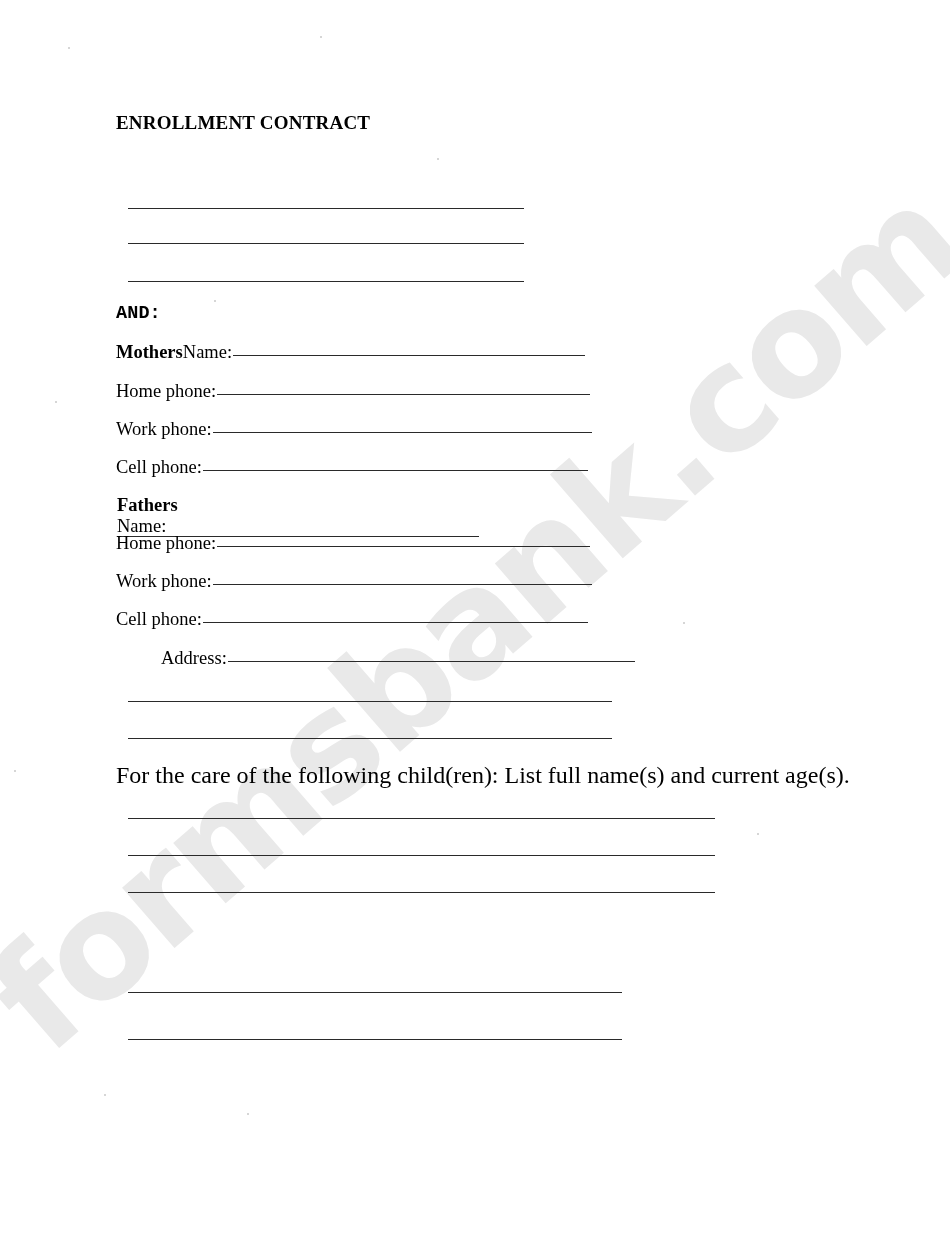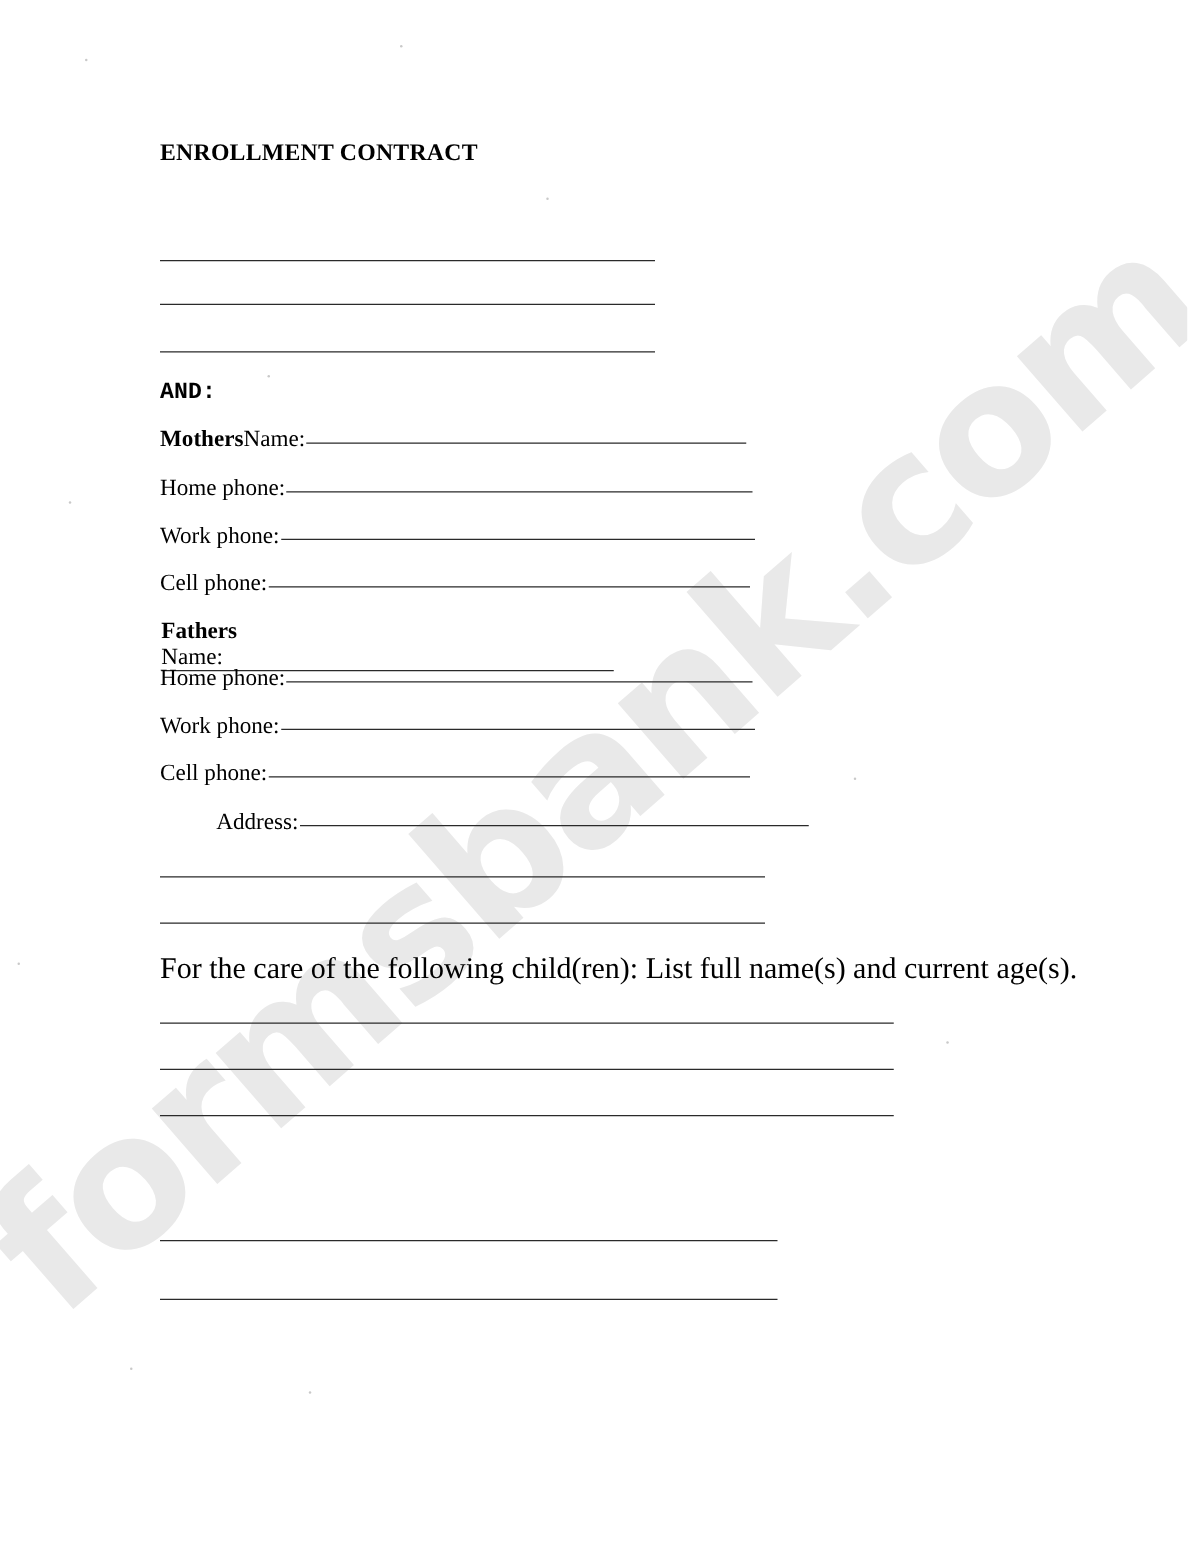--- a/index.html
+++ b/index.html
@@ -44,21 +44,21 @@
 
   
   .content {
     position: absolute;
     inset: 0;
     z-index: 2;
   }
 
   .row {
     position: absolute;
-    left: 128px;
+    left: 116px;
     display: flex;
     align-items: baseline;
     white-space: nowrap;
   }
 
   .title {
     font-size: 19px;
     font-weight: 700;
     letter-spacing: 0.2px;
   }

